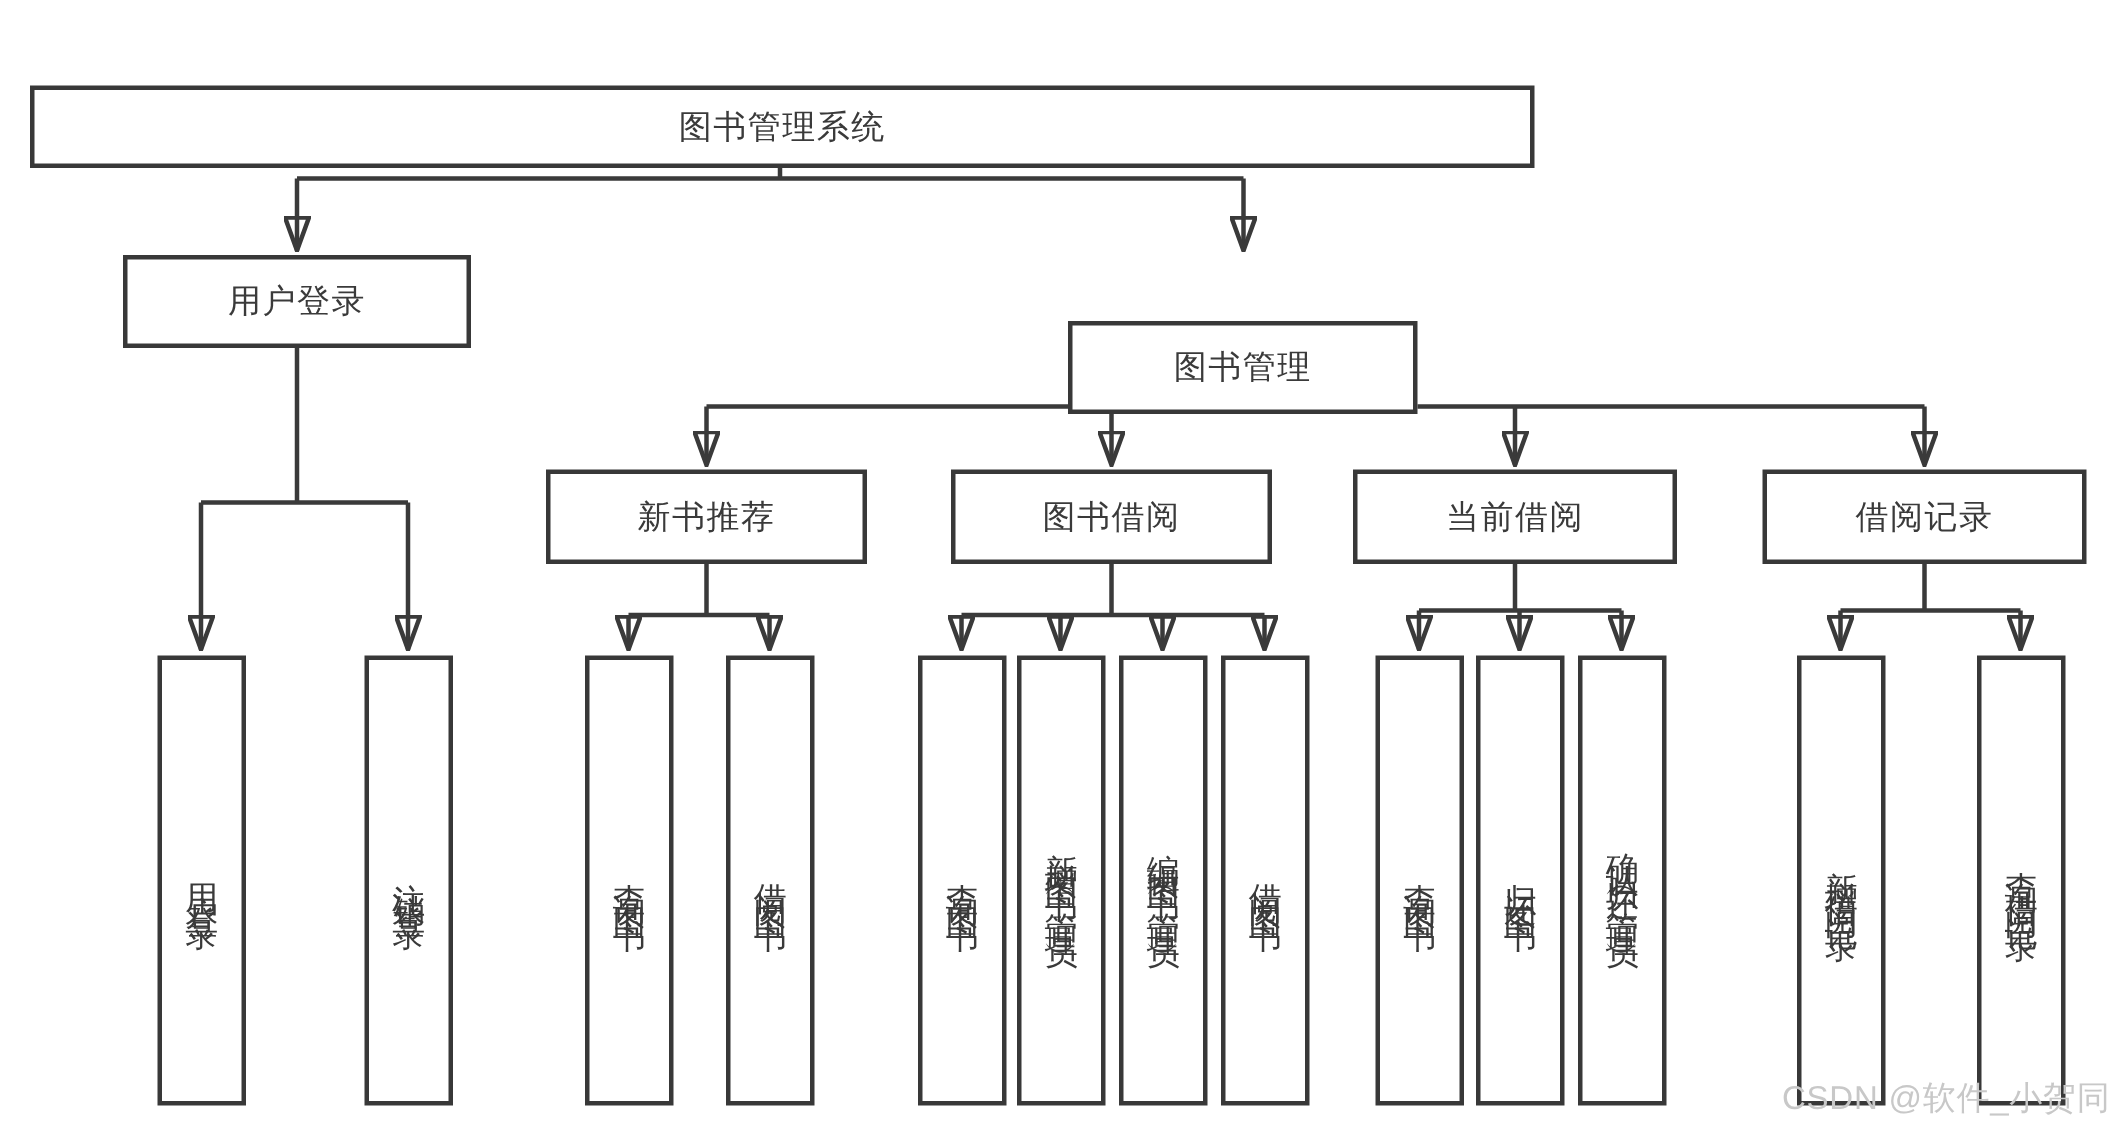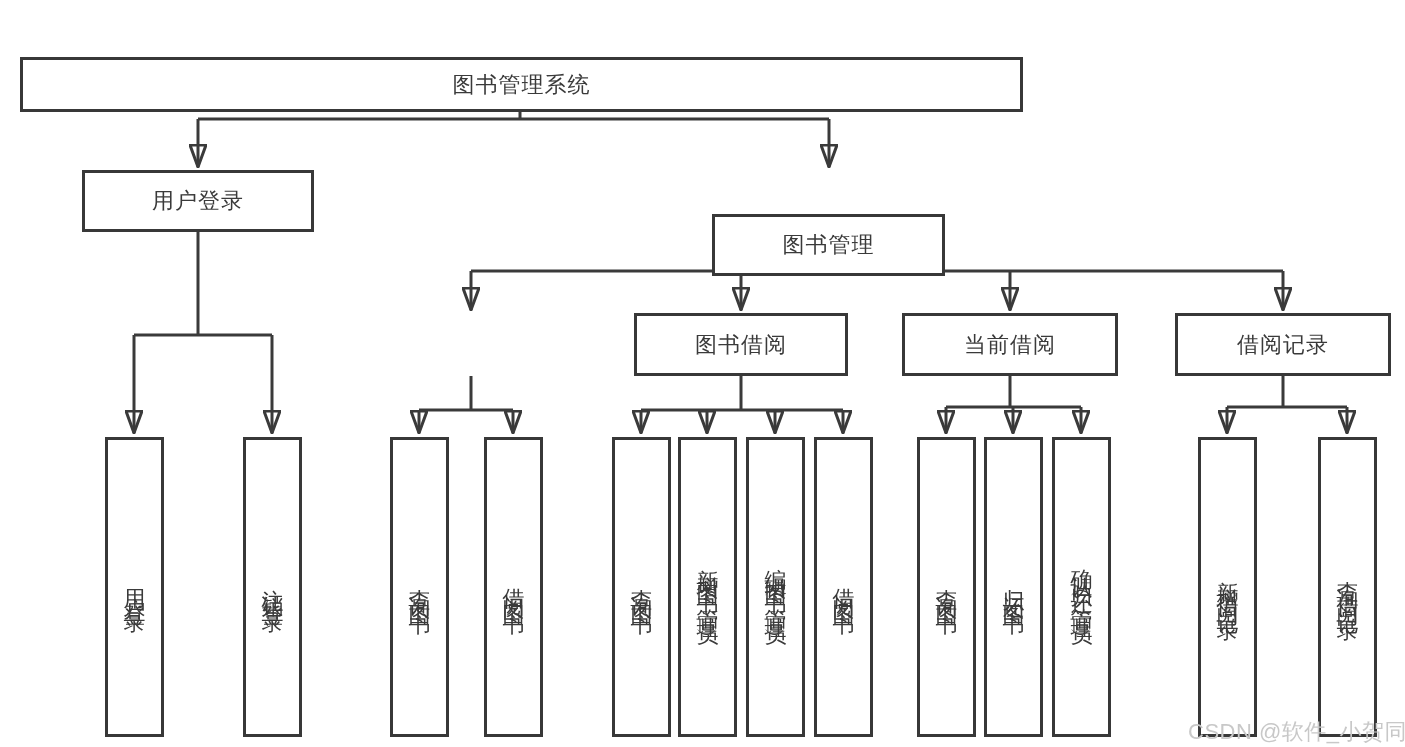--- a/index.html
+++ b/index.html
@@ -108,20 +108,21 @@
     <path d="M1283 376 V407 M1227 407 H1347"></path>
     <line x1="1227" y1="407" x2="1227" y2="433" marker-end="url(#ah)"></line>
     <line x1="1347" y1="407" x2="1347" y2="433" marker-end="url(#ah)"></line>
   </svg>
 
   <div class="hbox" style="left:20px; top:13px; width:1003px; height:55px;margin-top:44px;">图书管理系统</div>
 
   <div class="hbox" style="left:82px; top:170px; width:232px; height:62px;">用户登录</div>
   <div class="hbox" style="left:712px; top:170px; width:233px; height:62px;margin-top:44px;">图书管理</div>
 
+  <div class="hbox" style="left:364px; top:313px; width:214px; height:63px;">新书推荐</div>
   <div class="hbox" style="left:634px; top:313px; width:214px; height:63px;">图书借阅</div>
   <div class="hbox" style="left:902px; top:313px; width:216px; height:63px;">当前借阅</div>
   <div class="hbox" style="left:1175px; top:313px; width:216px; height:63px;">借阅记录</div>
 
   <div class="vbox" style="left:105px;">
     <span class="vlabel">用户登录</span>
   </div>
   <div class="vbox" style="left:243px;">
     <span class="vlabel">注销登录</span>
   </div>

